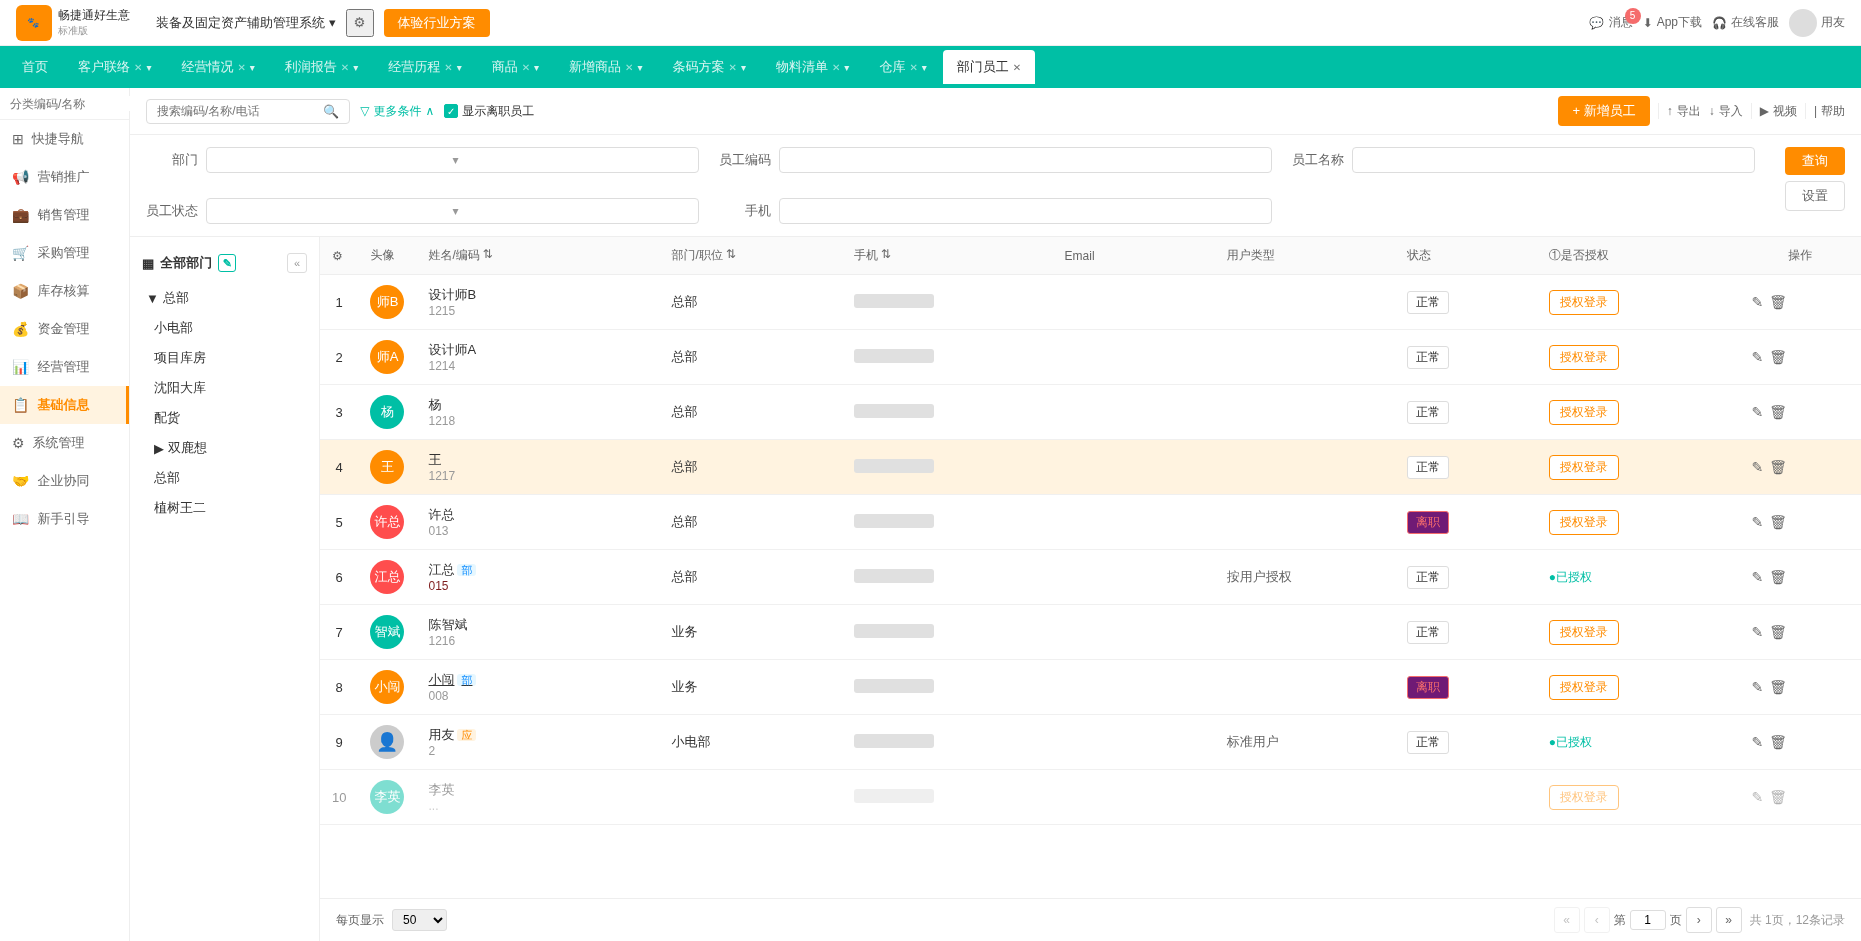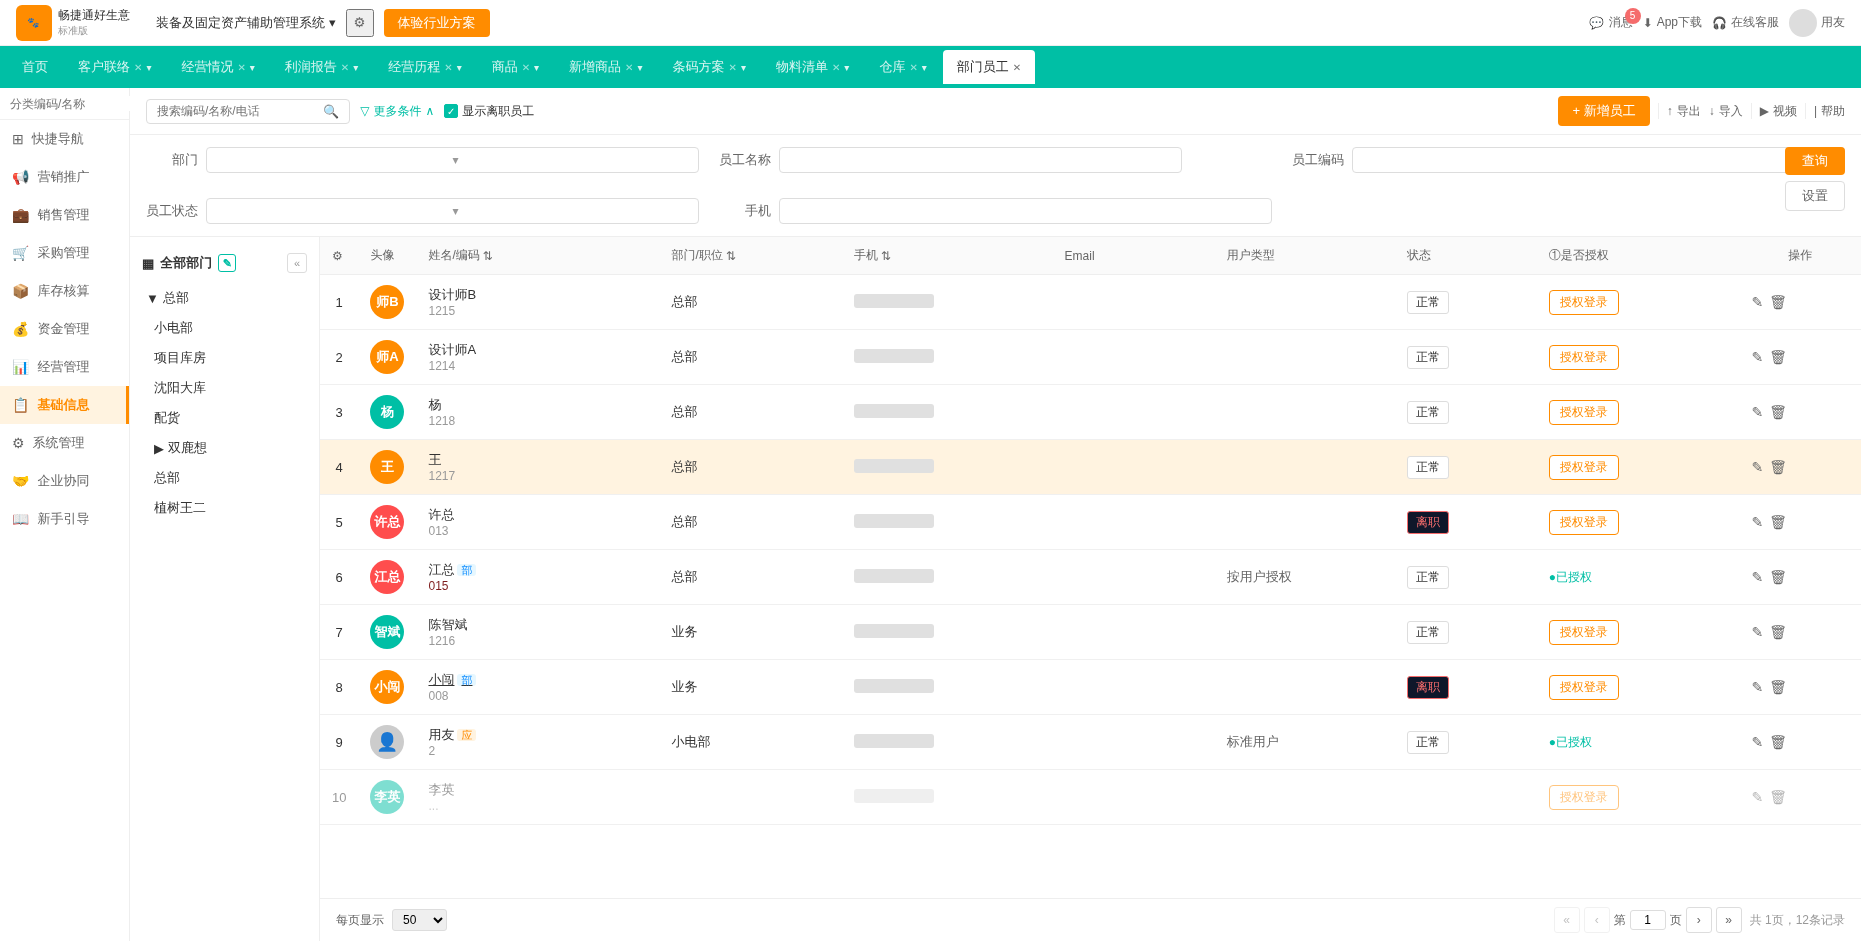--- a/index.html
+++ b/index.html
@@ -75,25 +75,25 @@
     .btn-search { background: #ff8c00; color: #fff; border: none; border-radius: 4px; padding: 5px 16px; cursor: pointer; font-size: 13px; }
     .btn-setting { background: #fff; color: #666; border: 1px solid #ddd; border-radius: 4px; padding: 5px 16px; cursor: pointer; font-size: 13px; }
 
     
     .table-wrap { flex: 1; overflow: auto; background: #fff; margin: 0; }
     table { width: 100%; border-collapse: collapse; }
     thead tr { background: #fafafa; border-bottom: 1px solid #eee; }
     th { padding: 10px 12px; text-align: left; font-size: 12px; color: #666; font-weight: normal; white-space: nowrap; border-bottom: 1px solid #eee; }
     td { padding: 10px 12px; font-size: 13px; border-bottom: 1px solid #f0f0f0; vertical-align: middle; }
     tr.highlighted td { background: #fff3e0; }
-    .th-sortable { display: flex; align-items: center; gap: 3px; cursor: pointer; }
-    .avatar-circle { width: 34px; height: 34px; border-radius: 50%; display: flex; align-items: center; justify-content: center; color: #fff; font-size: 13px; font-weight: bold; }
+    .th-sortable { display: flex; align-items: flex-start; gap: 3px; cursor: pointer; }
+    .avatar-circle { width: 34px; height: 34px; border-radius: 50%; display: flex; align-items: center; justify-content: center; color: #fff; font-size: 13px; font-weight: normal; }
     .status-badge { display: inline-block; padding: 2px 8px; border-radius: 3px; font-size: 12px; }
     .status-normal { color: #333; border: 1px solid #ddd; background: #fff; }
-    .status-resigned { color: #f56c6c; border: 1px solid #f56c6c; background: #0f172a; }
+    .status-resigned { color: #f56c6c; border: 1px solid #f56c6c; background: #701a75; }
     .btn-auth { border: 1px solid #ff8c00; color: #ff8c00; background: #fff; border-radius: 4px; padding: 3px 10px; font-size: 12px; cursor: pointer; white-space: nowrap; }
     .authorized { color: #00bfa5; font-size: 12px; display: flex; align-items: center; gap: 4px; }
     .op-icons { display: flex; gap: 6px; }
     .op-icon { color: #666; cursor: pointer; font-size: 14px; }
     .phone-blur { display: inline-block; width: 80px; height: 14px; background: #e0e0e0; border-radius: 3px; }
     .tag-blue { background: #e6f7ff; color: #1890ff; border-radius: 3px; padding: 0 4px; font-size: 11px; margin-left: 3px; }
     .tag-orange { background: #fff3e0; color: #ff8c00; border-radius: 3px; padding: 0 4px; font-size: 11px; margin-left: 3px; }
     .col-settings { width: 30px; }
     .col-avatar { width: 50px; }
     .col-name { min-width: 120px; }
@@ -307,26 +307,26 @@
     </div>
 
     <div class="filter-form">
       <div class="filter-row">
         <span class="filter-label">部门</span>
         <div class="filter-select-wrap">
           <span></span>
           <span style="color:#999">▾</span>
         </div>
       </div>
+      <div class="filter-row">
+        <span class="filter-label">员工编码</span>
+        <input class="filter-input" type="text" style="">
+      </div>
       <div class="filter-row" style="padding-right:90px;">
         <span class="filter-label">员工名称</span>
-        <input class="filter-input" type="text" style="">
-      </div>
-      <div class="filter-row">
-        <span class="filter-label">员工编码</span>
         <input class="filter-input" type="text" style="">
       </div>
       <div class="filter-row">
         <span class="filter-label">员工状态</span>
         <div class="filter-select-wrap">
           <span></span>
           <span style="color:#999">▾</span>
         </div>
       </div>
       <div class="filter-row">

